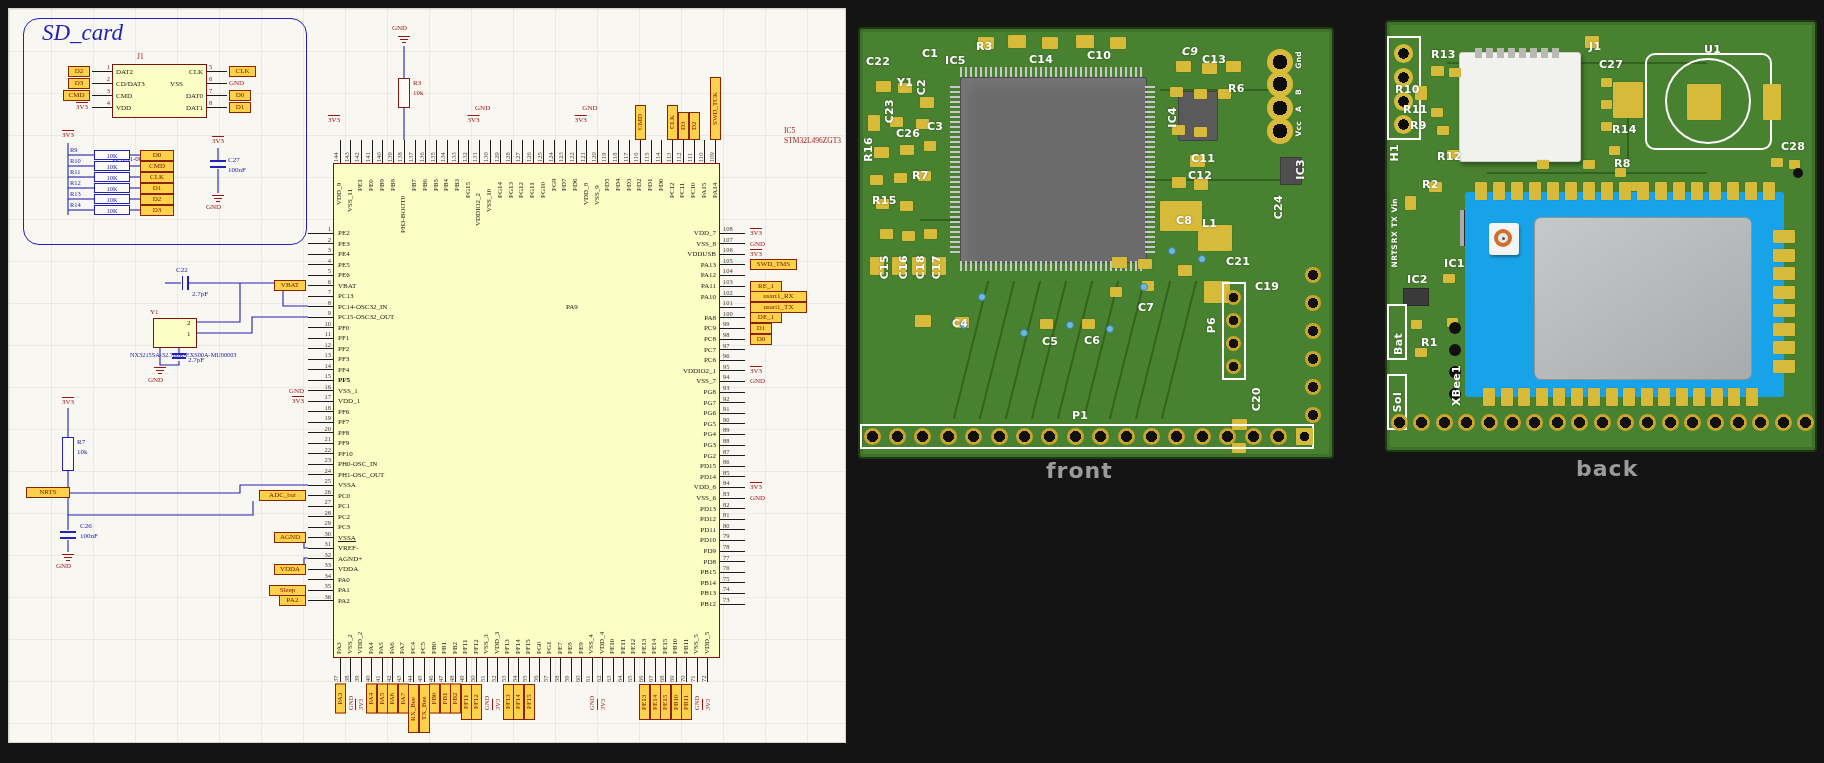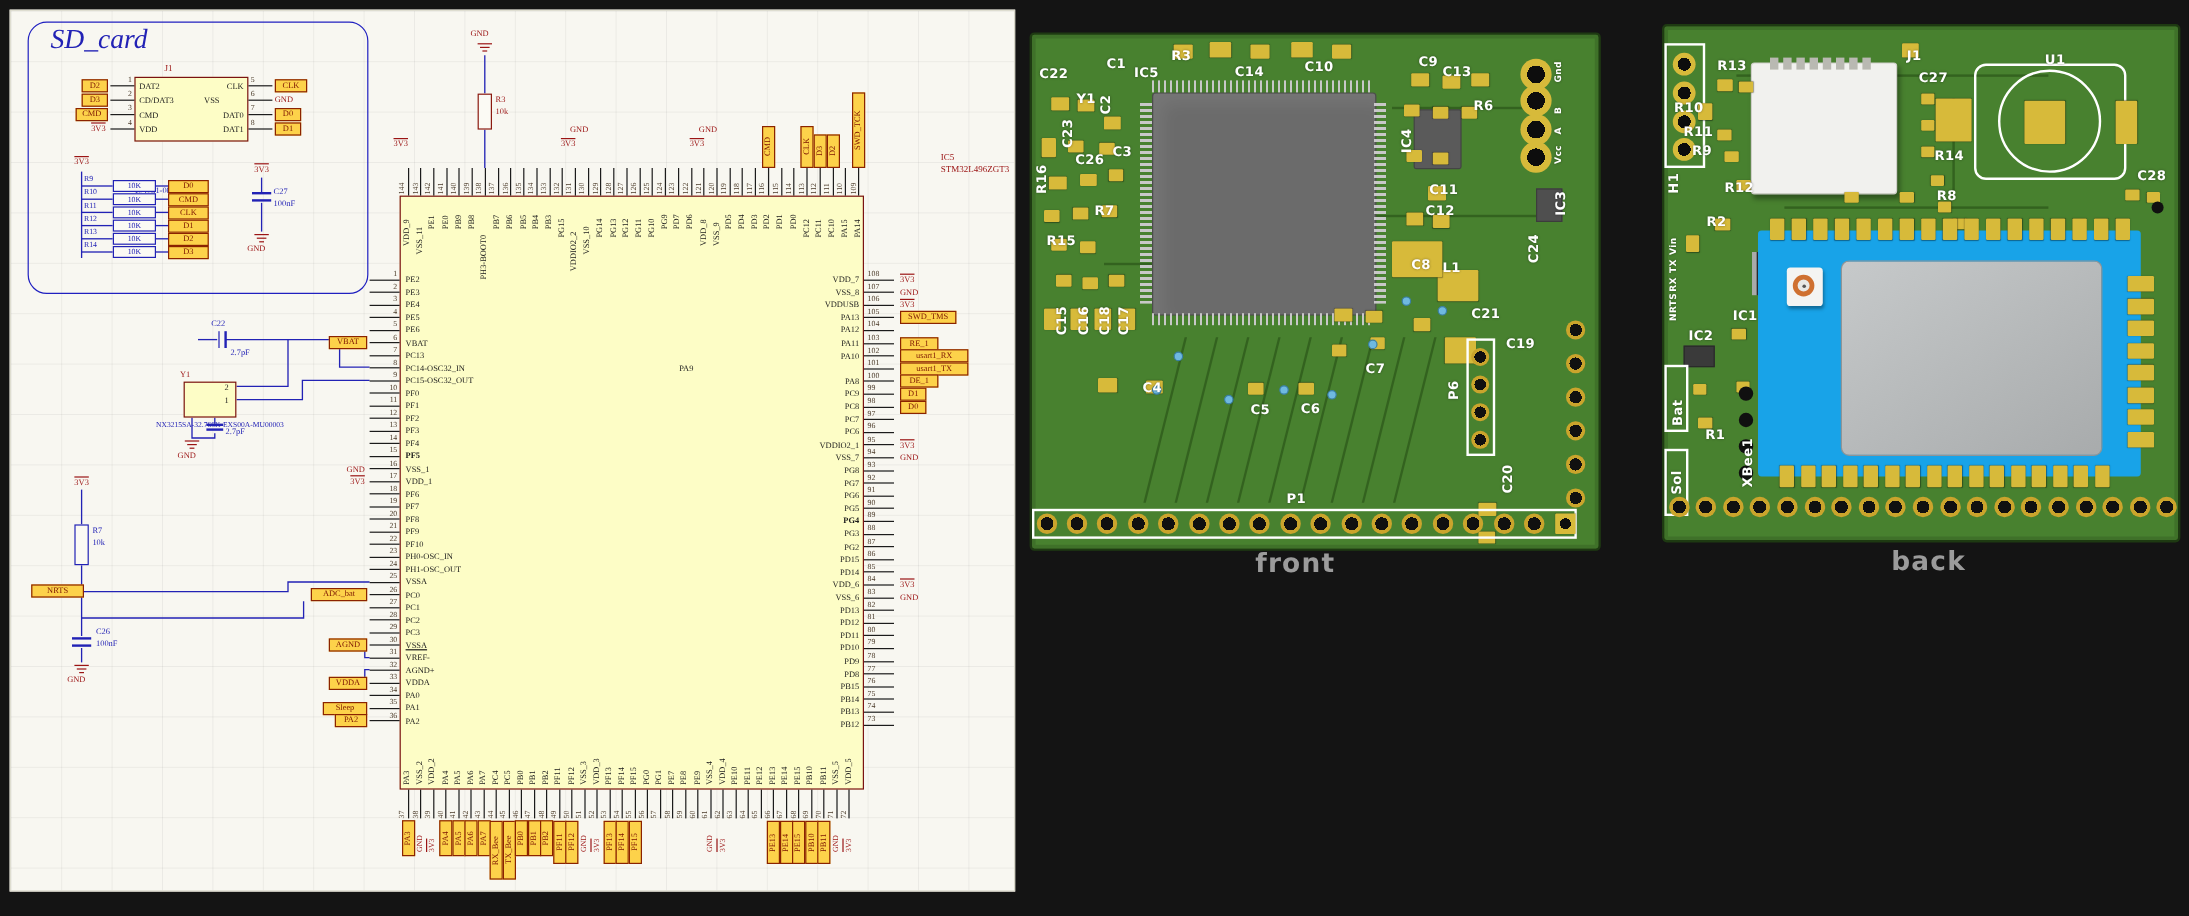--- a/index.html
+++ b/index.html
@@ -361,21 +361,21 @@
       <div class="pnum" style="left: 723px; top: 394.6px; width: 21px;">92</div>
       <div class="pname" style="left: 566px; top: 398.6px; width: 150px; text-align: right;">PG7</div>
       <div class="stub" style="left: 720px; top: 412.7px; width: 25px; height: 1px;"></div>
       <div class="pnum" style="left: 723px; top: 405.2px; width: 21px;">91</div>
       <div class="pname" style="left: 566px; top: 409.2px; width: 150px; text-align: right;">PG6</div>
       <div class="stub" style="left: 720px; top: 423.3px; width: 25px; height: 1px;"></div>
       <div class="pnum" style="left: 723px; top: 415.8px; width: 21px;">90</div>
       <div class="pname" style="left: 566px; top: 419.8px; width: 150px; text-align: right;">PG5</div>
       <div class="stub" style="left: 720px; top: 433.9px; width: 25px; height: 1px;"></div>
       <div class="pnum" style="left: 723px; top: 426.4px; width: 21px;">89</div>
-      <div class="pname" style="left: 566px; top: 430.4px; width: 150px; text-align: right; font-weight: bold;">PG4</div>
+      <div class="pname" style="left: 566px; top: 430.4px; width: 150px; text-align: right;">PG4</div>
       <div class="stub" style="left: 720px; top: 444.5px; width: 25px; height: 1px;"></div>
       <div class="pnum" style="left: 723px; top: 437px; width: 21px;">88</div>
       <div class="pname" style="left: 566px; top: 441px; width: 150px; text-align: right;">PG3</div>
       <div class="stub" style="left: 720px; top: 455.1px; width: 25px; height: 1px;"></div>
       <div class="pnum" style="left: 723px; top: 447.6px; width: 21px;">87</div>
       <div class="pname" style="left: 566px; top: 451.6px; width: 150px; text-align: right;">PG2</div>
       <div class="stub" style="left: 720px; top: 465.7px; width: 25px; height: 1px;"></div>
       <div class="pnum" style="left: 723px; top: 458.2px; width: 21px;">86</div>
       <div class="pname" style="left: 566px; top: 462.2px; width: 150px; text-align: right;">PD15</div>
       <div class="stub" style="left: 720px; top: 476.3px; width: 25px; height: 1px;"></div>
@@ -787,21 +787,21 @@
       <div class="hole" style="left: 359.1px; top: 399px; width: 17px; height: 17px;"></div>
       <div class="hole" style="left: 384.5px; top: 399px; width: 17px; height: 17px;"></div>
       <div class="hole" style="left: 409.9px; top: 399px; width: 17px; height: 17px;"></div>
       <div class="pad" style="left: 435.8px; top: 399px; width: 17px; height: 17px; background: radial-gradient(circle, rgb(13, 13, 13) 0px, rgb(13, 13, 13) 38%, rgb(215, 186, 58) 38%, rgb(215, 186, 58) 100%);"></div>
       <div class="pcbl" style="left: 6px; top: 26px;">C22</div>
       <div class="pcbl" style="left: 62px; top: 18px;">C1</div>
       <div class="pcbl" style="left: 85px; top: 25px;">IC5</div>
       <div class="pcbl" style="left: 116px; top: 11px;">R3</div>
       <div class="pcbl" style="left: 169px; top: 24px;">C14</div>
       <div class="pcbl" style="left: 227px; top: 20px;">C10</div>
-      <div class="pcbl" style="left: 322px; top: 16px;">C9</div>
+      <div class="pcbl" style="left: 322px; top: 16px; font-style: italic;">C9</div>
       <div class="pcbl" style="left: 342px; top: 24px;">C13</div>
       <div class="pcbl" style="left: 37px; top: 47px;">Y1</div>
       <div class="pcbl vert" style="left: 55px; top: 50px;">C2</div>
       <div class="pcbl vert" style="left: 23px; top: 70px;">C23</div>
       <div class="pcbl" style="left: 36px; top: 98px;">C26</div>
       <div class="pcbl" style="left: 67px; top: 91px;">C3</div>
       <div class="pcbl vert" style="left: 2px; top: 108px;">R16</div>
       <div class="pcbl" style="left: 52px; top: 140px;">R7</div>
       <div class="pcbl" style="left: 12px; top: 165px;">R15</div>
       <div class="pcbl vert" style="left: 306px; top: 78px;">IC4</div>
@@ -962,21 +962,21 @@
       <div class="pcbl" style="left: 202px; top: 18px;">J1</div>
       <div class="pcbl" style="left: 212px; top: 36px;">C27</div>
       <div class="pcbl" style="left: 317px; top: 21px;">U1</div>
       <div class="pcbl" style="left: 225px; top: 101px;">R14</div>
       <div class="pcbl" style="left: 227px; top: 135px;">R8</div>
       <div class="pcbl" style="left: 394px; top: 118px;">C28</div>
       <div class="pcbl" style="left: 35px; top: 156px;">R2</div>
       <div class="pcbl" style="left: 57px; top: 235px;">IC1</div>
       <div class="pcbl" style="left: 20px; top: 251px;">IC2</div>
       <div class="pcbl vert" style="left: 5px; top: 311px;">Bat</div>
-      <div class="pcbl" style="left: 34px; top: 334px;">R1</div>
+      <div class="pcbl" style="left: 34px; top: 314px;">R1</div>
       <div class="pcbl vert" style="left: 4px; top: 370px;">Sol</div>
       <div class="pcbl vert" style="left: 63px; top: 343px;">XBee1</div>
       <div class="pcbl sm vert" style="left: 3px; top: 176px;">Vin</div>
       <div class="pcbl sm vert" style="left: 3px; top: 194px;">TX</div>
       <div class="pcbl sm vert" style="left: 3px; top: 209px;">RX</div>
       <div class="pcbl sm vert" style="left: 3px; top: 222px;">NRTS</div>
     </div>
   <div class="caption" style="left:1576px;top:456px;">back</div>
 </div>
 

